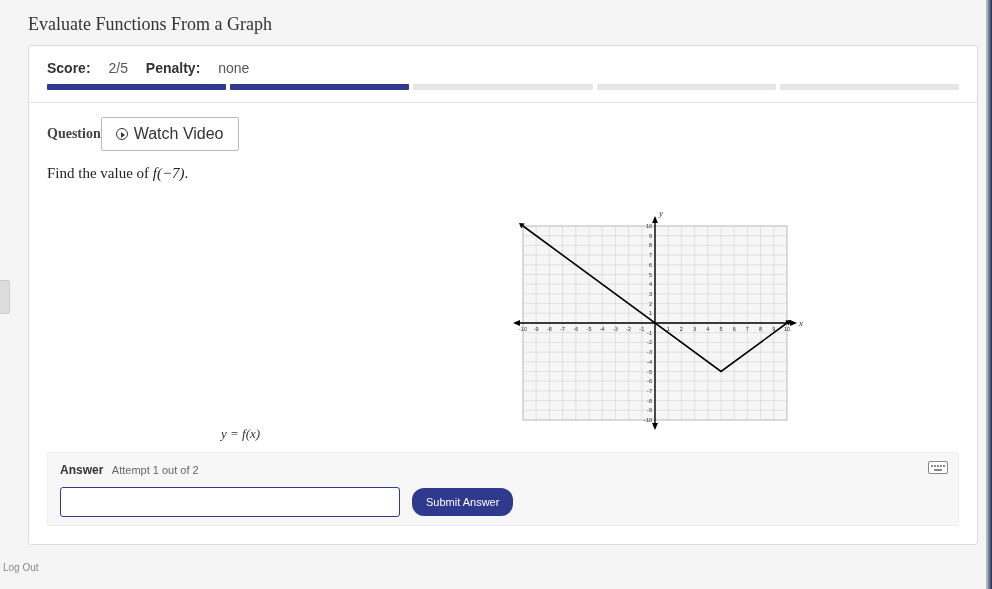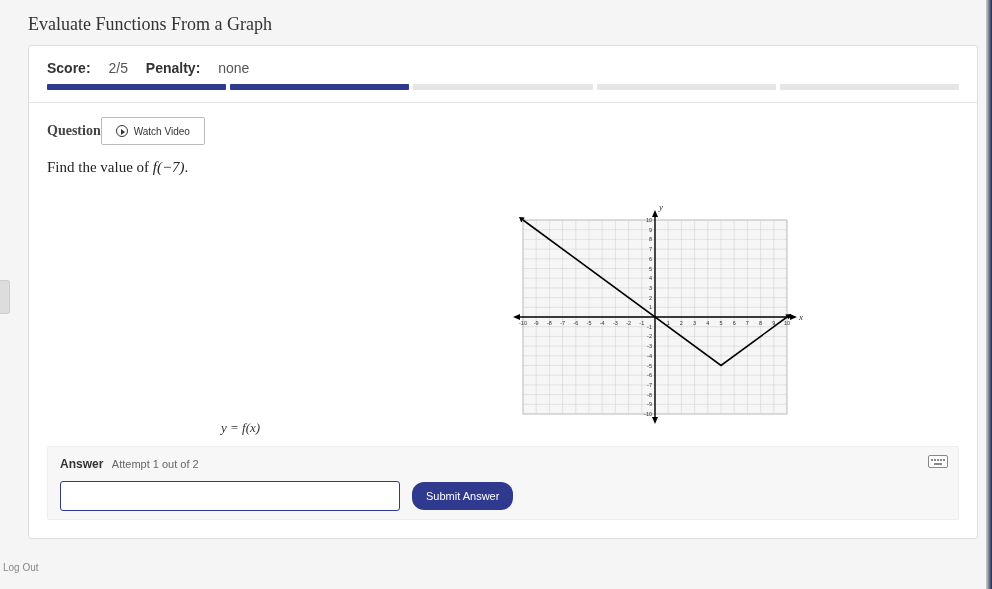--- a/index.html
+++ b/index.html
@@ -60,21 +60,21 @@
     .question-heading {
       font-size: 14px;
       font-weight: bold;
       color: #444;
     }
     .header-buttons { display:flex; gap:10px; font-family: Arial, sans-serif; }
     .btn-outline {
       border: 1px solid #bbb;
       background: #fff;
       padding: 7px 14px;
-      font-size: 10px;
+      font-size: 16px;
       color: #333;
       cursor: pointer;
       display: inline-flex;
       align-items: center;
       gap: 6px;
       border-radius: 2px;
     }
     .play-icon {
       display:inline-block;
       width:12px; height:12px;

